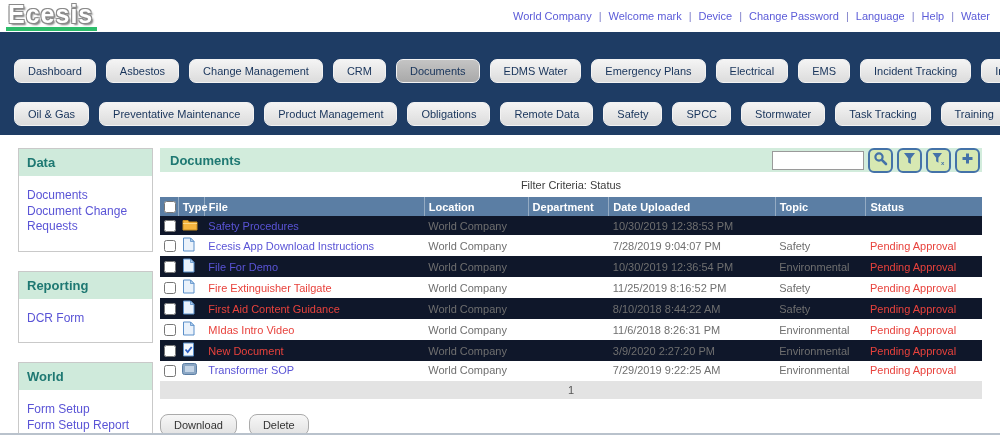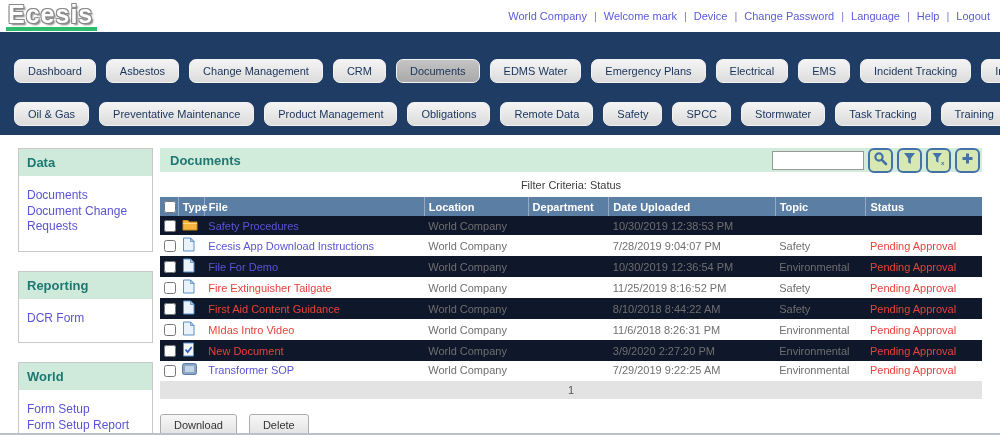--- a/index.html
+++ b/index.html
@@ -59,21 +59,21 @@
   .file-link { cursor: pointer; }
   .c-link { color: #5a54d6; }
   .c-red { color: #e8423c; }
   .c-muted { color: #6f6f6f; }
   .status-red { color: #e8423c; }
   table.doclist input[type="checkbox"], .hdr-chk { width: 12px; height: 12px; margin: 0; vertical-align: middle; }
   .pager { background: #e3e3e3; height: 18px; text-align: center; font-size: 11px; color: #555; line-height: 18px; margin-top: 2px; }
   .actionrow { margin-top: 15px; }
   .actionbtn {
     font-size: 11px; color: #333; background: linear-gradient(#f7f7f7, #e2e2e2);
-    border: 1px solid #ababab; border-radius: 3px; padding: 4px 13px; margin-right: 12px; cursor: pointer;
+    border: 1px solid #ababab; border-radius: 8px; padding: 4px 13px; margin-right: 12px; cursor: pointer;
     font-family: "Liberation Sans", sans-serif;
   }
   .bottomline { position: absolute; bottom: 0; left: 0; width: 100%; height: 2px; background: #b9c2cc; }
   .typeicon { display: inline-block; vertical-align: middle; }
 </style>
 </head>
 <body>
 
 <div class="topbar">
   <span class="logo">Ecesis</span>
@@ -83,21 +83,21 @@
       <span class="tlink">Welcome mark</span>
       <span class="sep">|</span>
       <span class="tlink">Device</span>
       <span class="sep">|</span>
       <span class="tlink">Change Password</span>
       <span class="sep">|</span>
       <span class="tlink">Language</span>
       <span class="sep">|</span>
       <span class="tlink">Help</span>
       <span class="sep">|</span>
-      <span class="tlink">Logout</span>
+      <span class="tlink">Water</span>
     </div>
 </div>
 
 <div class="navband">
   <div class="navrow">
       <div class="navbtn">Dashboard</div>
       <div class="navbtn">Asbestos</div>
       <div class="navbtn">Change Management</div>
       <div class="navbtn">CRM</div>
       <div class="navbtn active">Documents</div>

